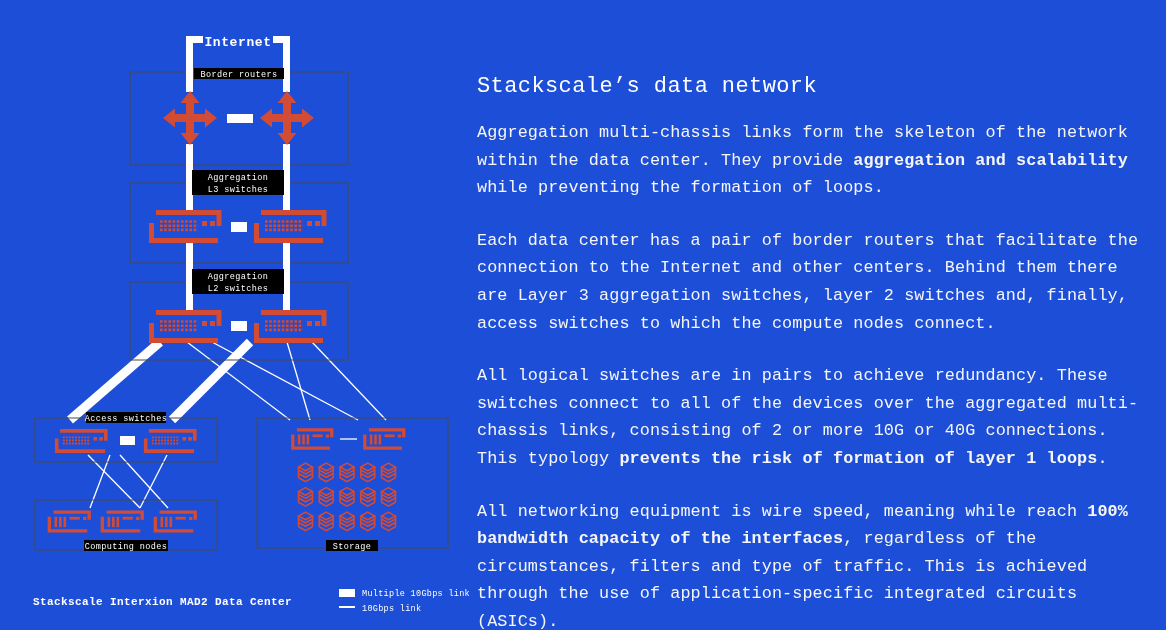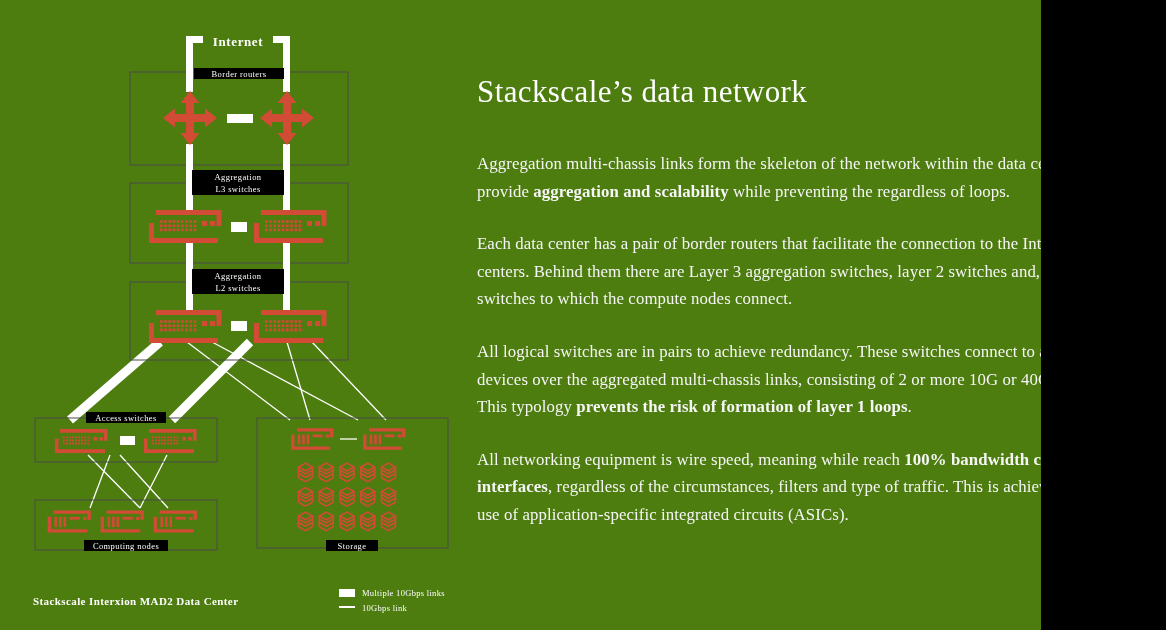--- a/index.html
+++ b/index.html
@@ -1,20 +1,20 @@
 <!DOCTYPE html>
 <html><head>
 <meta charset="utf-8">
 <style>
   html,body{margin:0;padding:0;background:#000;}
-  .canvas{position:relative;width:1041px;height:630px;background:#4d7c0f;overflow:hidden;
-          font-family:Liberation Serif, serif;}
+  .canvas{position:relative;width:1166px;height:630px;background:#1d4ed8;overflow:hidden;
+          font-family:Liberation Mono, monospace;}
   
   .article{position:absolute;left:477px;top:74px;width:672px;}
-  .article h1{font-size:31px;font-weight:300;color:#ffffff;margin:0 0 40px;letter-spacing:.4px;}
+  .article h1{font-size:22px;font-weight:300;color:#ffffff;margin:0 0 20px;letter-spacing:.4px;}
   .article p{color:#f6f6f6;font-size:16.8px;line-height:27.6px;margin:0 0 25px;letter-spacing:.1px;}
   .article b{font-weight:700;}
   
   svg{display:block;}
   .boxline{fill:none;stroke:#4b4b4b;stroke-width:1;}
   .lbl{fill:#ffffff;font-size:8.5px;letter-spacing:.4px;}
   .lbl-bold{fill:#ffffff;font-size:13px;font-weight:700;letter-spacing:.6px;}
   .caption{fill:#ffffff;font-size:11px;font-weight:700;letter-spacing:.4px;}
   .legend-lbl{fill:#ffffff;font-size:8.5px;letter-spacing:.3px;}
   .thin{stroke:#ffffff;stroke-width:1.3;}
@@ -158,19 +158,19 @@
     <g>
       <rect class="whitebar" x="339" y="589" width="16" height="8"></rect>
       <text class="legend-lbl" x="362" y="596">Multiple 10Gbps links</text>
       <rect class="whitebar" x="339" y="606" width="16" height="2"></rect>
       <text class="legend-lbl" x="362" y="611">10Gbps link</text>
     </g>
   </svg>
 
   <div class="article">
     <h1>Stackscale’s data network</h1>
-    <p><span>Aggregation multi-chassis links form the skeleton of the network within the data center. They provide </span><b>aggregation and scalability</b><span> while preventing the regardless of loops.</span></p>
+    <p><span>Aggregation multi-chassis links form the skeleton of the network within the data center. They provide </span><b>aggregation and scalability</b><span> while preventing the formation of loops.</span></p>
     <p><span>Each data center has a pair of border routers that facilitate the connection to the Internet and other centers. Behind them there are Layer 3 aggregation switches, layer 2 switches and, finally, access switches to which the compute nodes connect.</span></p>
     <p><span>All logical switches are in pairs to achieve redundancy. These switches connect to all of the devices over the aggregated multi-chassis links, consisting of 2 or more 10G or 40G connections. This typology </span><b>prevents the risk of formation of layer 1 loops</b><span>.</span></p>
     <p><span>All networking equipment is wire speed, meaning while reach </span><b>100% bandwidth capacity of the interfaces</b><span>, regardless of the circumstances, filters and type of traffic. This is achieved through the use of application-specific integrated circuits (ASICs).</span></p>
   </div>
 
 </div>
 
 </body></html>

